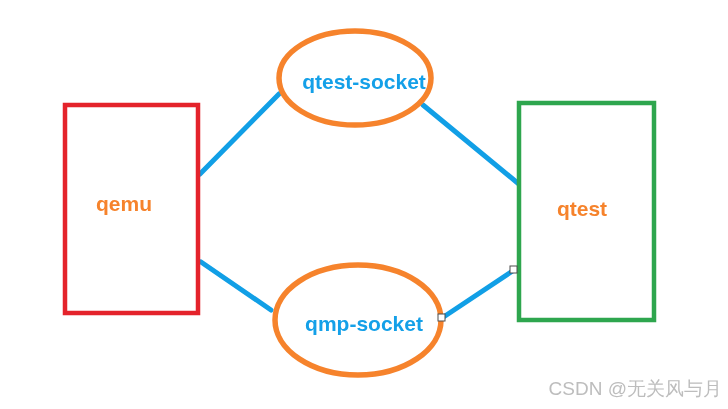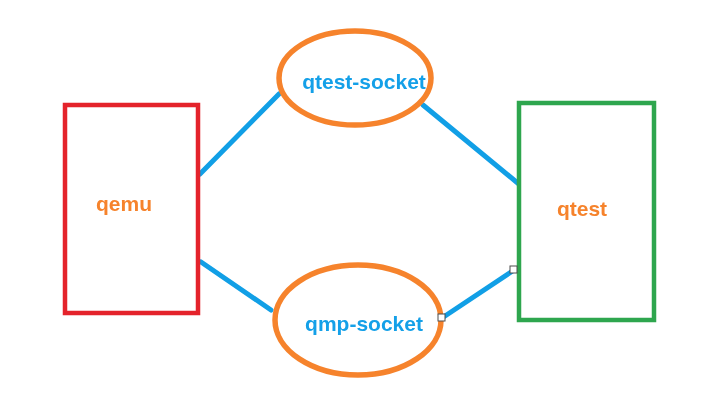--- a/index.html
+++ b/index.html
@@ -74,13 +74,14 @@
     <ellipse class="node-ellipse" cx="355" cy="78" rx="76" ry="47"></ellipse>
     <text class="node-label label-blue" x="364" y="89">qtest-socket</text>
 
     <ellipse class="node-ellipse" cx="358" cy="320" rx="83" ry="55"></ellipse>
     <text class="node-label label-blue" x="364" y="331">qmp-socket</text>
 
     <rect class="handle" x="438" y="314" width="7" height="7"></rect>
     <rect class="handle" x="510" y="266" width="7" height="7"></rect>
   </svg>
 
+  <div class="watermark">CSDN @无关风与月</div>
 </div>
 
 </body></html>

